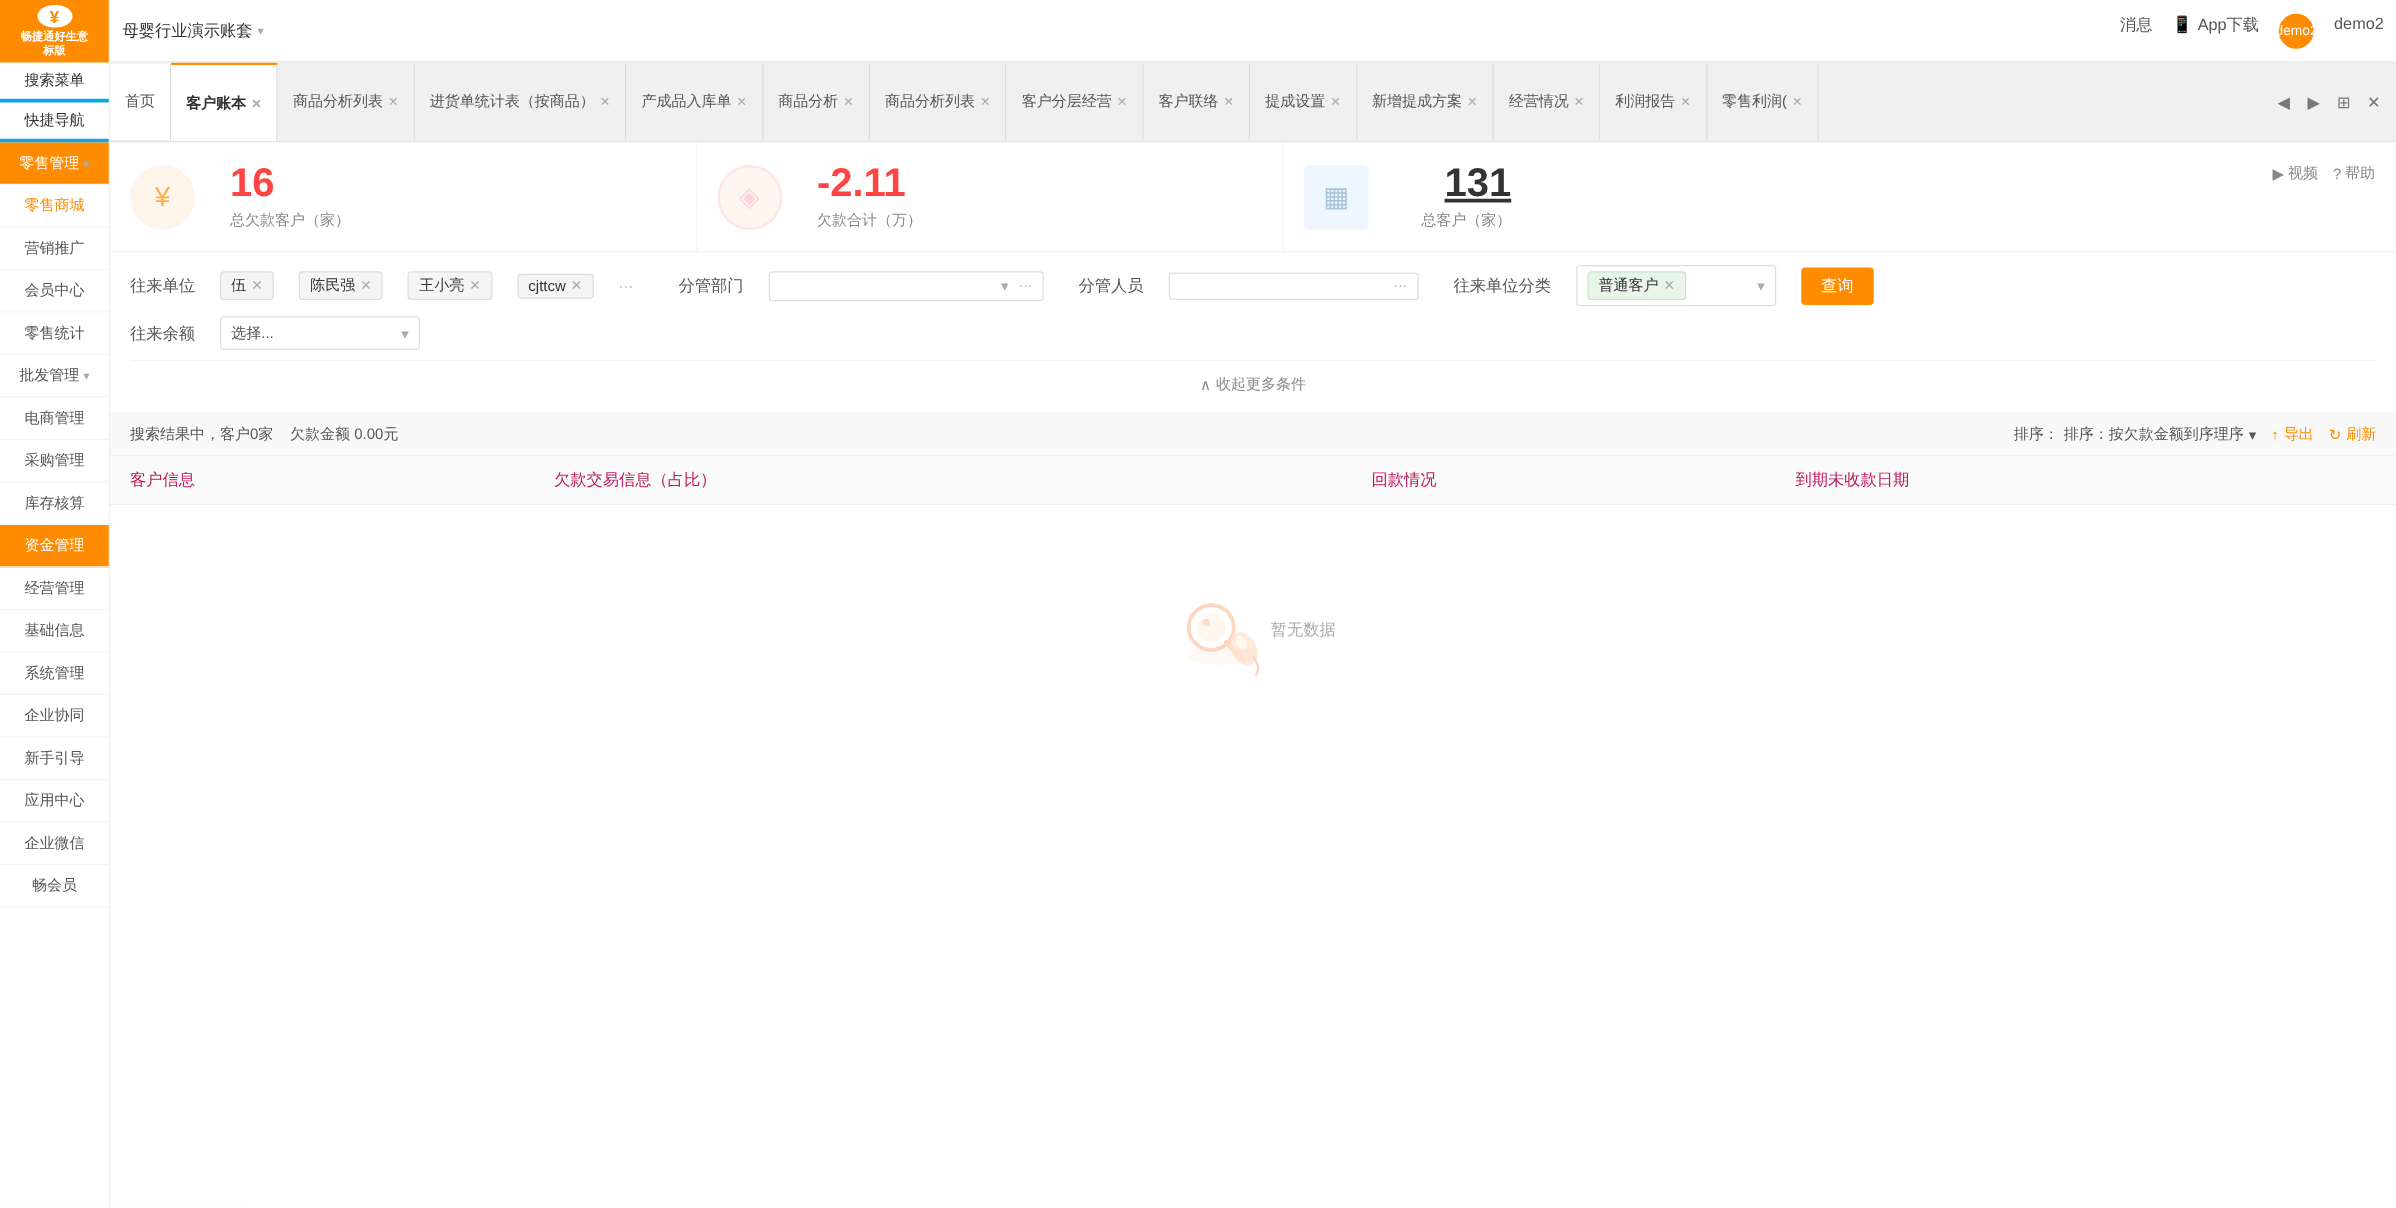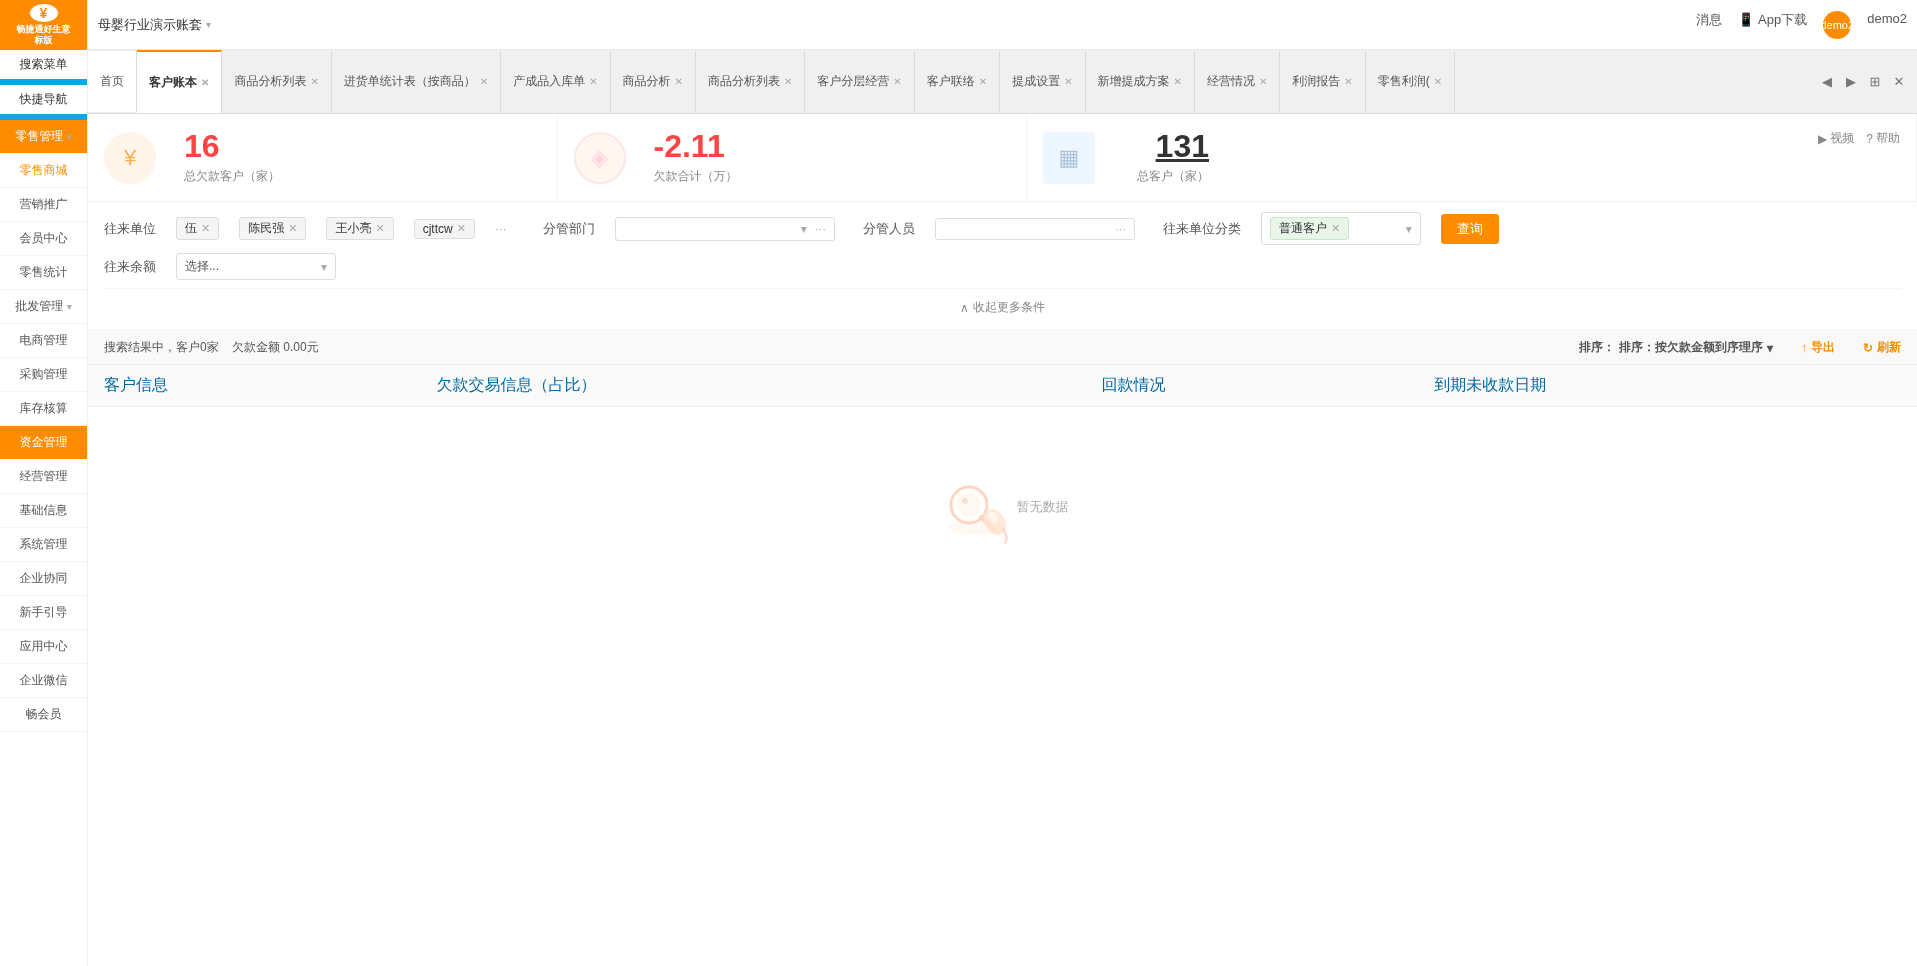--- a/index.html
+++ b/index.html
@@ -36,21 +36,21 @@
       font-size: 14px;
       font-weight: bold;
       margin-bottom: 2px;
     }
     .sidebar-logo .logo-text { font-size: 9px; line-height: 1.2; text-align: center; }
     .sidebar-search {
       padding: 6px;
       font-size: 12px;
       color: #333;
       text-align: center;
-      border-bottom: 6px solid #0ea5e9;
+      border-bottom: 3px solid #0ea5e9;
       cursor: pointer;
     }
     .sidebar-nav-item {
       padding: 8px 4px;
       text-align: center;
       font-size: 12px;
       color: #555;
       cursor: pointer;
       border-bottom: 1px solid #f5f5f5;
     }
@@ -267,22 +267,21 @@
       border-bottom: 1px solid #eee;
       display: flex;
       align-items: center;
       justify-content: space-between;
       font-size: 12px;
       color: #555;
     }
     .results-bar-right {
       display: flex;
       align-items: flex-end;
-      gap: 28px;
-      font-weight: bold;
+      gap: 12px;
     }
     .sort-select {
       display: flex;
       align-items: center;
       gap: 4px;
       color: #555;
       cursor: pointer;
     }
     .action-btn {
       display: flex;
@@ -295,22 +294,22 @@
 
     
     .data-table {
       width: 100%;
       border-collapse: collapse;
     }
     .data-table th {
       background: #fafafa;
       padding: 10px 16px;
       text-align: left;
-      font-size: 16px;
-      color: #0369a1;
+      font-size: 13px;
+      color: #be185d;
       border-bottom: 1px solid #eee;
       font-weight: normal;
     }
     .data-table td {
       padding: 12px 16px;
       border-bottom: 1px solid #f5f5f5;
       font-size: 13px;
       color: #333;
     }
 

